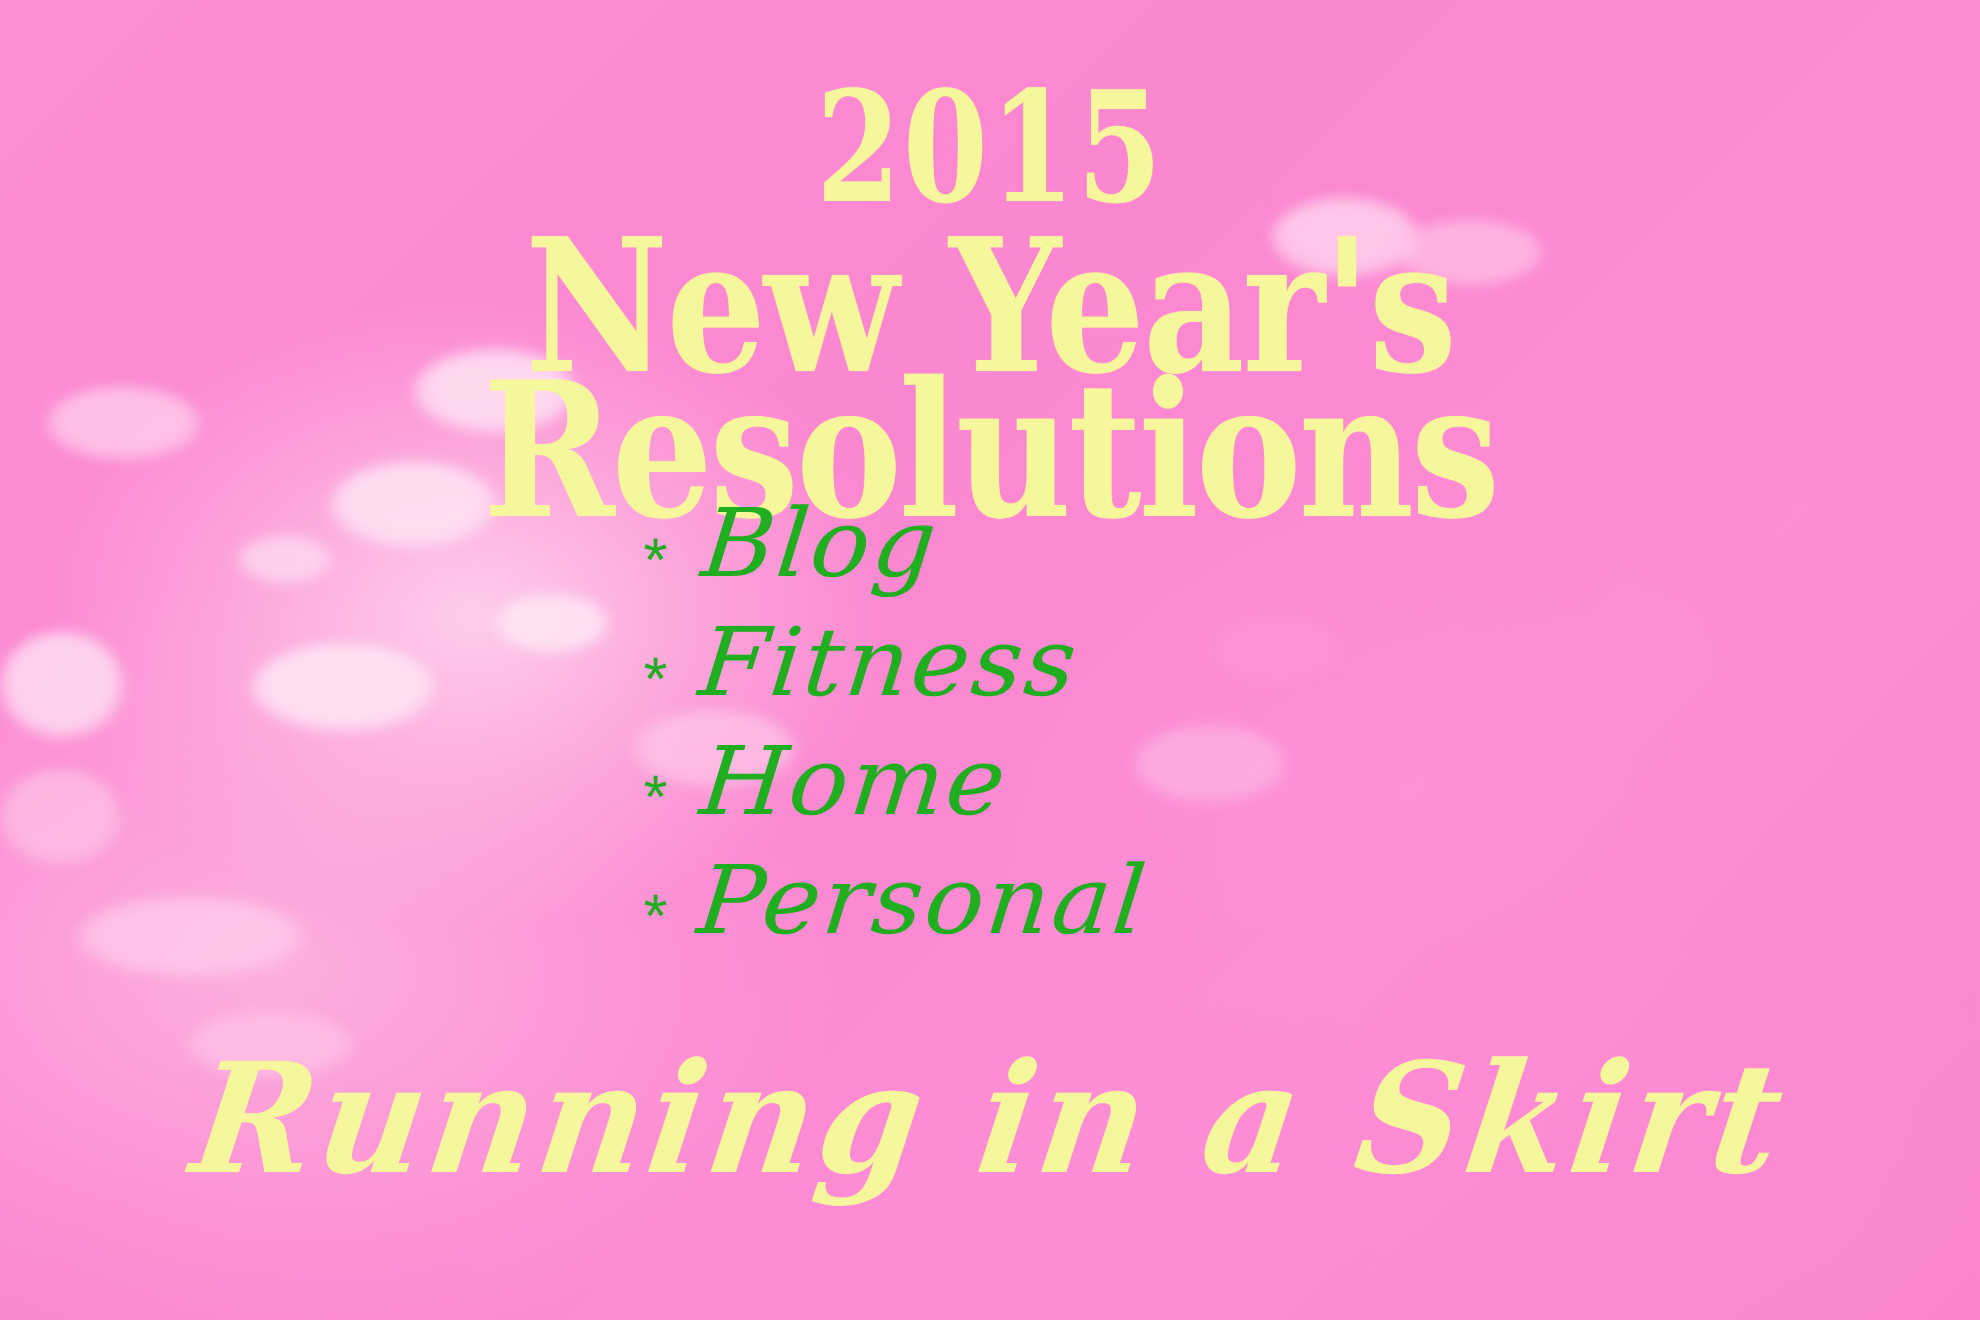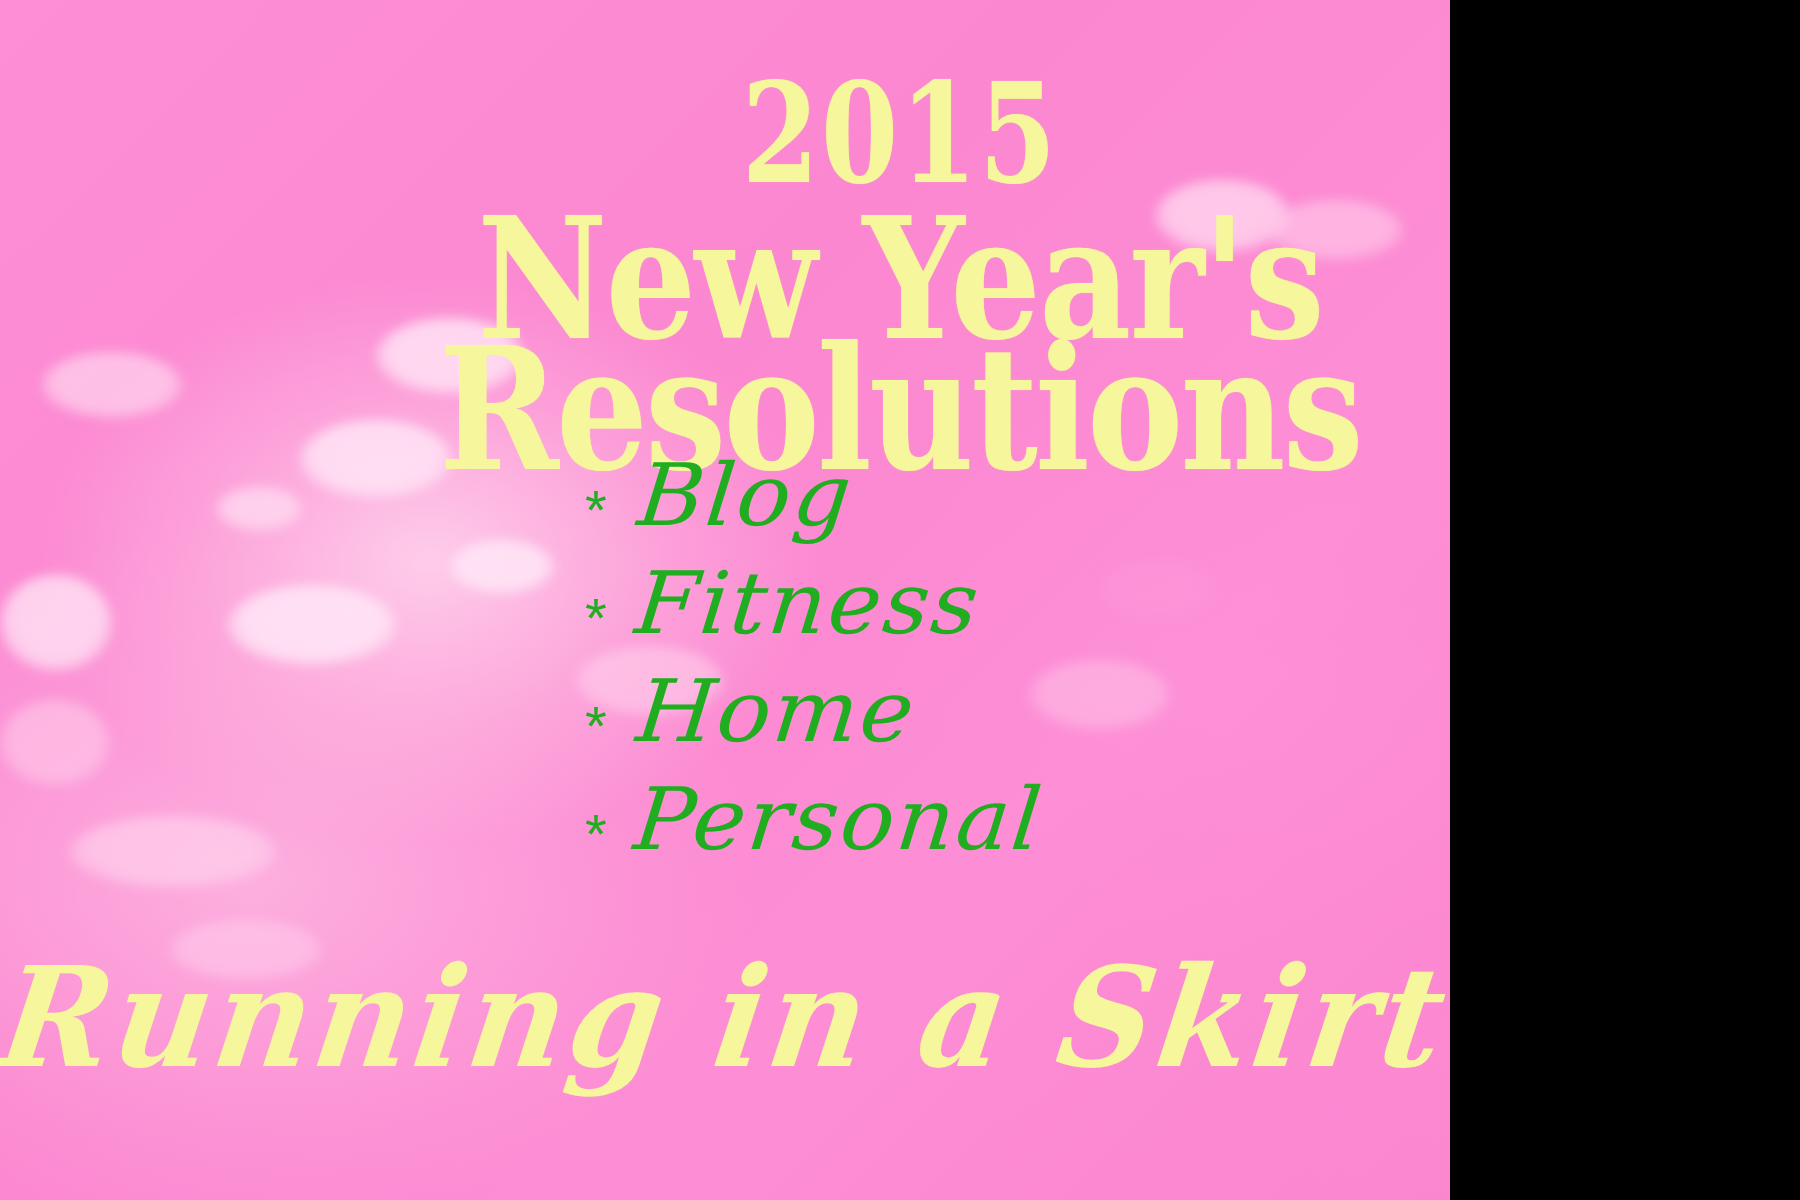--- a/index.html
+++ b/index.html
@@ -2,21 +2,21 @@
 <html><head>
 <meta charset="utf-8">
 <style>
   html, body {
     margin: 0;
     padding: 0;
     background: #000;
   }
   #canvas {
     position: relative;
-    width: 1450px;
+    width: 1800px;
     height: 1200px;
     overflow: hidden;
     font-family: "Liberation Serif", serif;
   }
 
   
   #bg-base {
     position: absolute;
     inset: 0;
     background: #fb8ad2;

